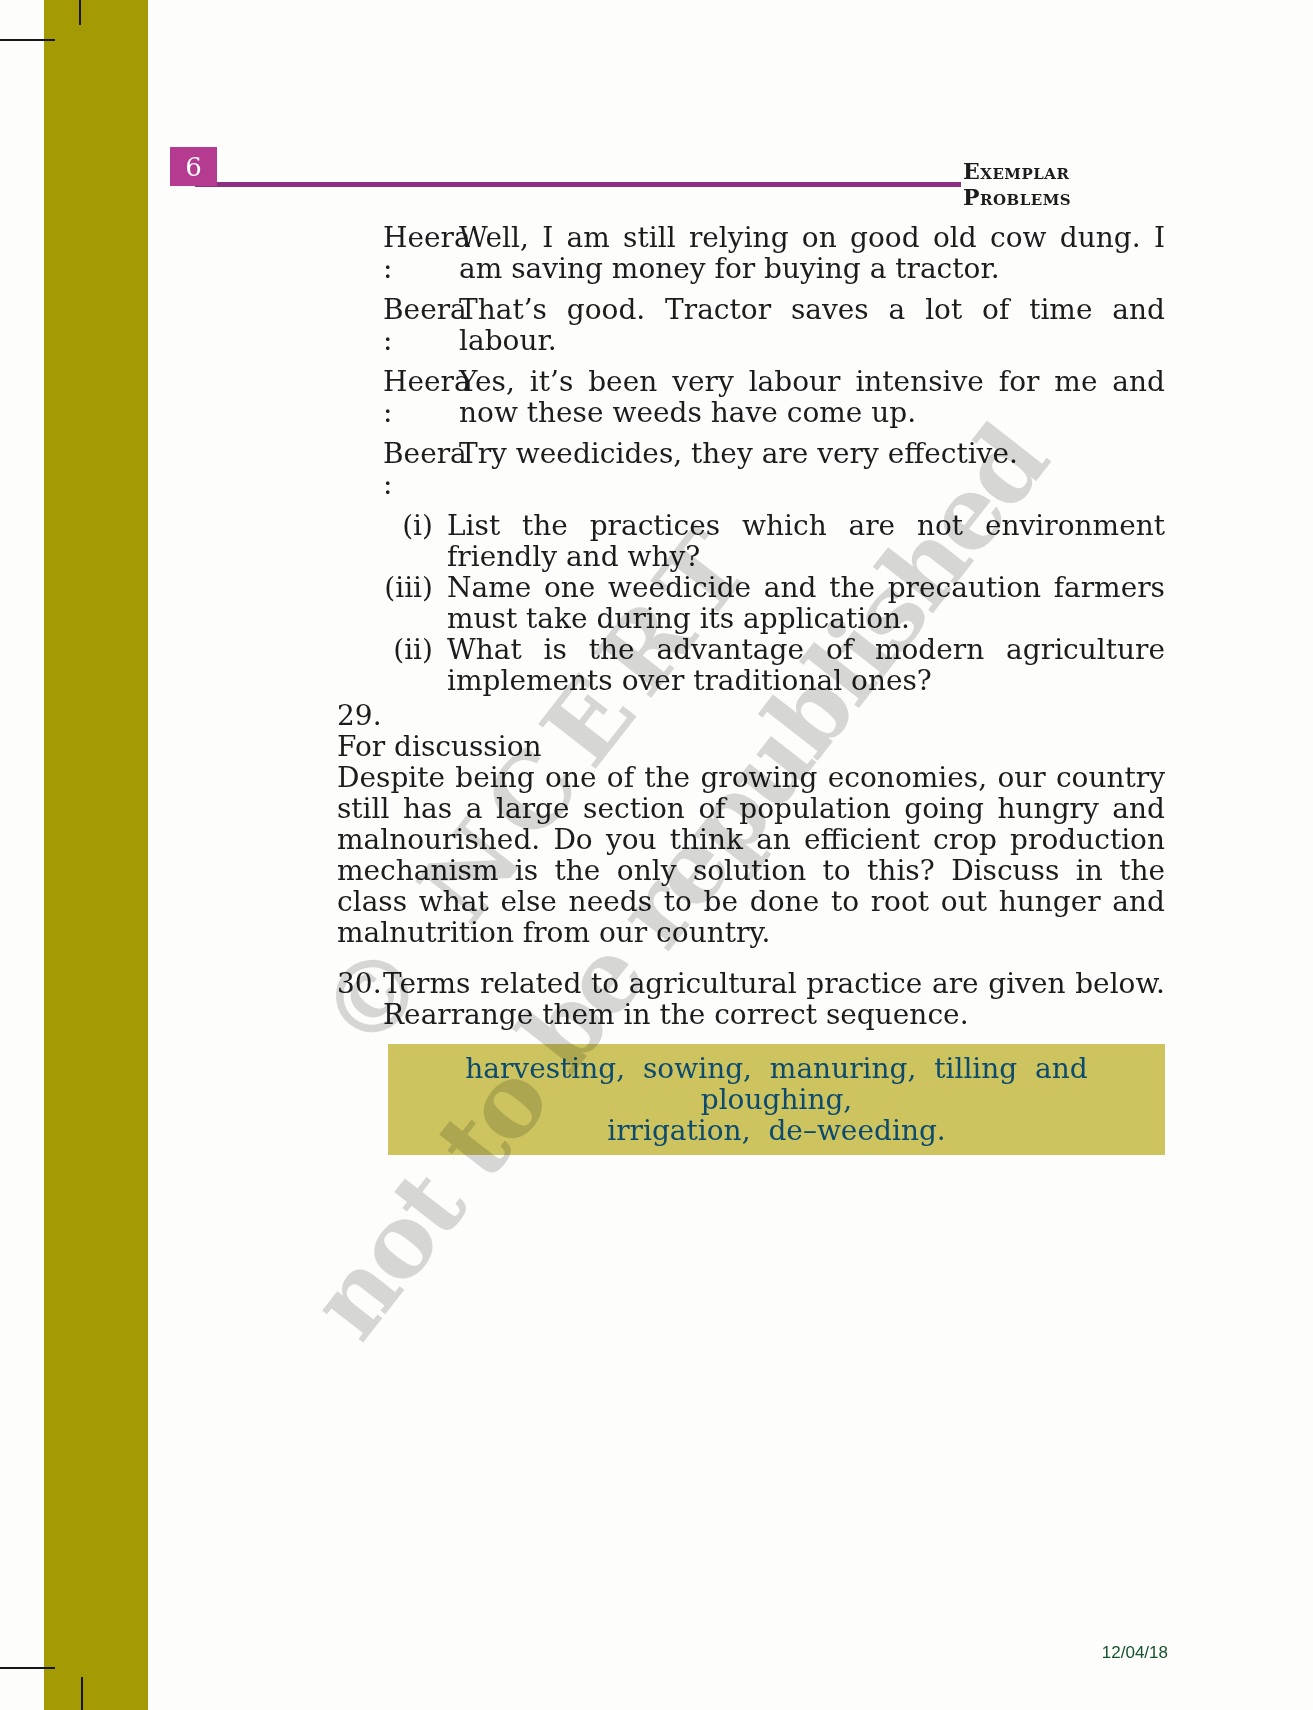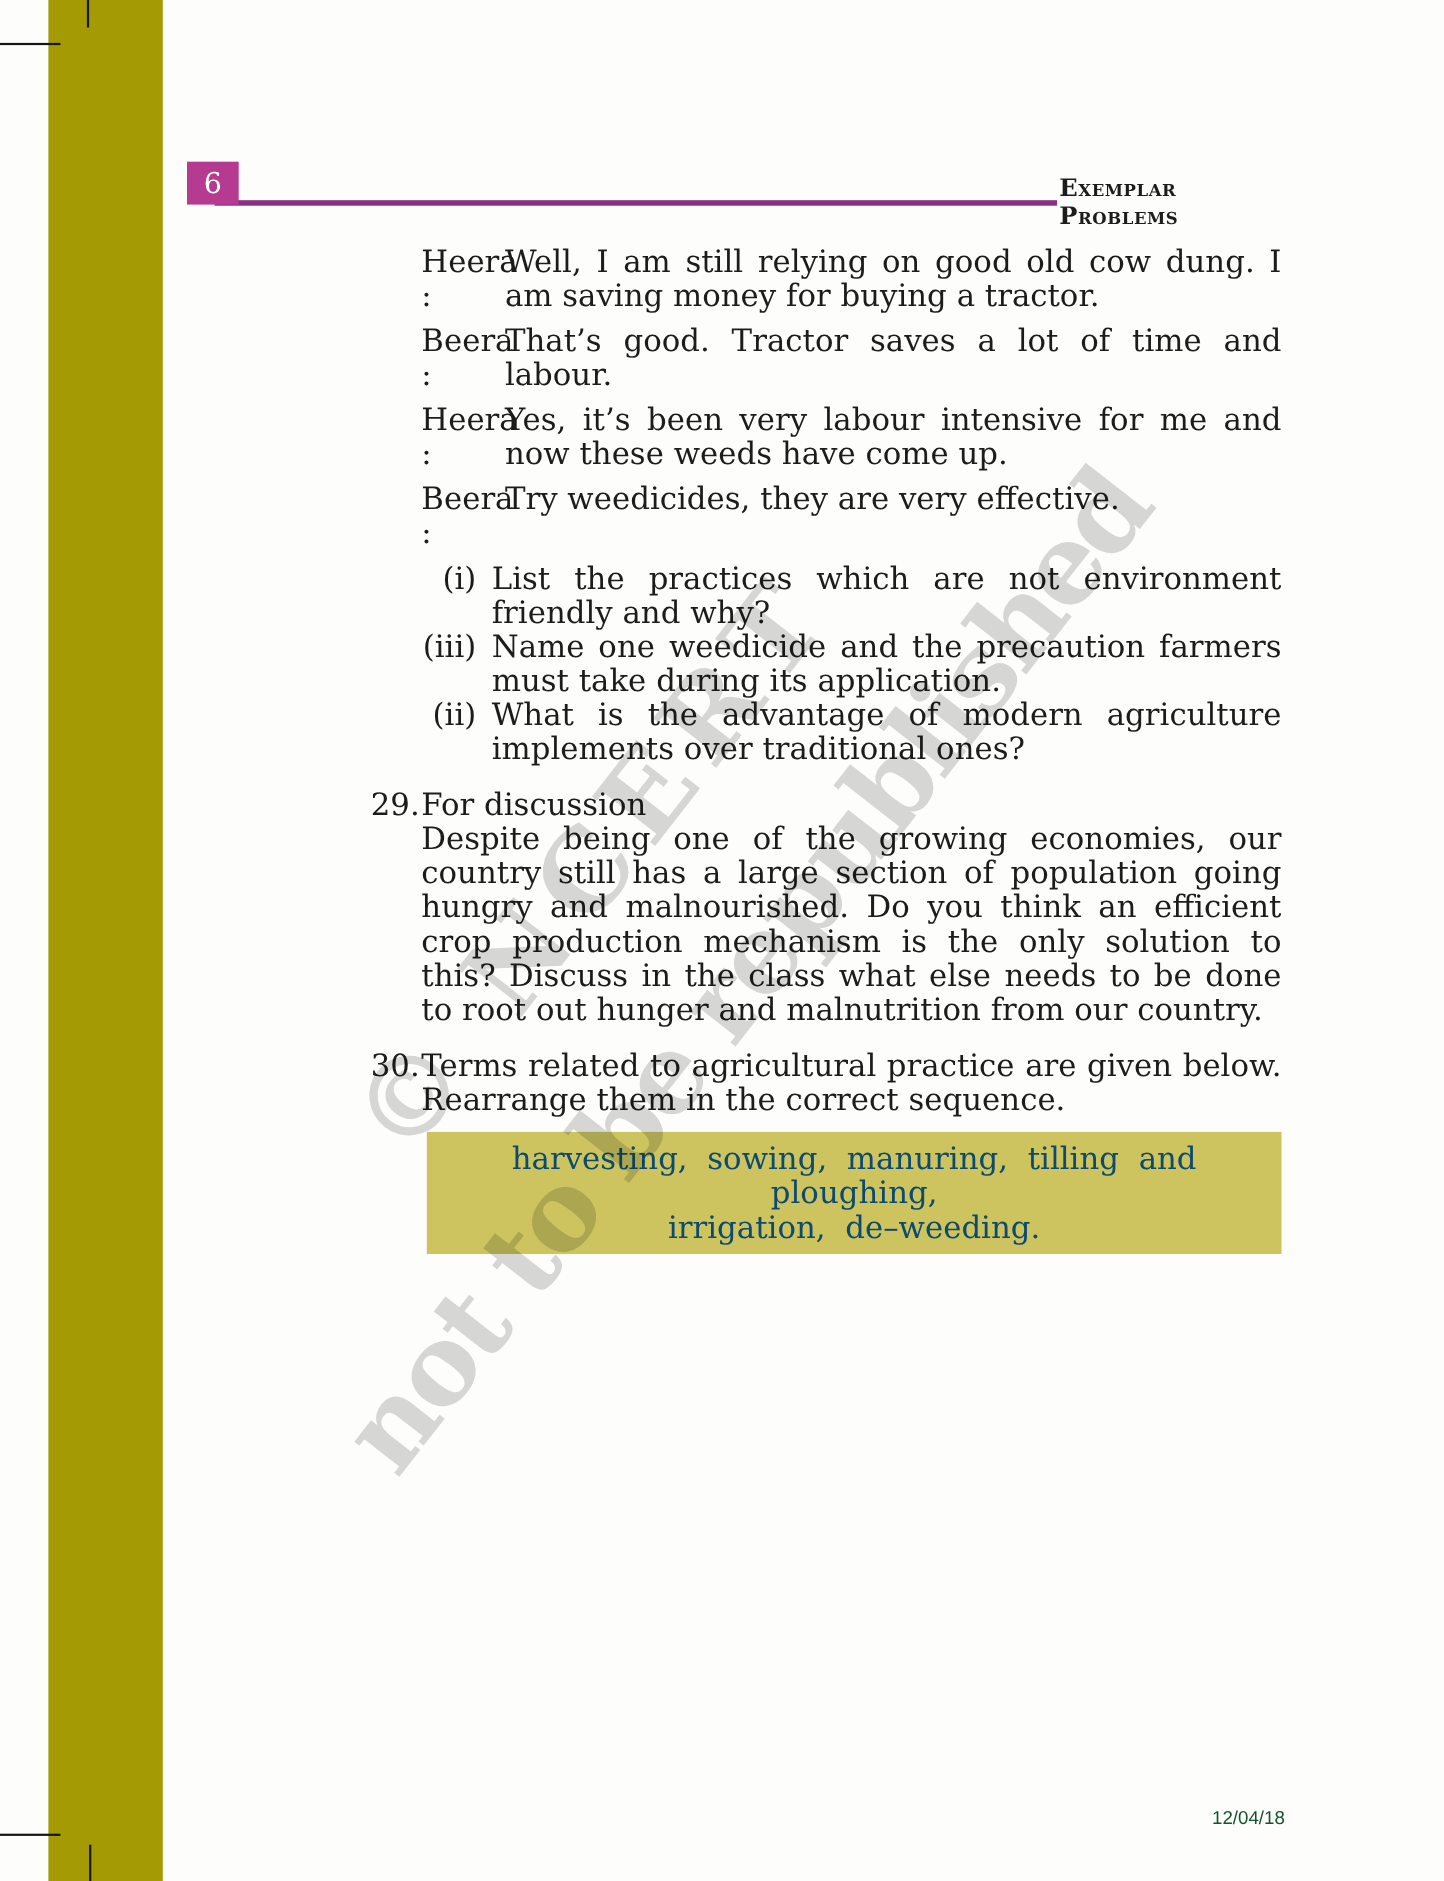--- a/index.html
+++ b/index.html
@@ -38,21 +38,21 @@
   .content{position:absolute;left:337px;top:222px;width:828px;font-size:28px;line-height:31px;z-index:2;}
   .dialogue{margin-left:46px;}
   .dlg-row{display:flex;margin-bottom:10px;}
   .dlg-speaker{width:76px;flex-shrink:0;}
   .dlg-text{flex:1;text-align:justify;}
   .now-answer{margin-left:46px;margin-bottom:8px;}
   .sq-row{display:flex;}
   .sq-num{width:110px;flex-shrink:0;text-align:right;padding-right:14px;box-sizing:border-box;}
   .sq-text{flex:1;text-align:justify;}
   .q-item{display:flex;}
-  .q29{margin-top:20px;}
+  .q29{margin-top:4px;flex-direction:column;}
   .q30{margin-top:20px;}
   .q-num{width:46px;flex-shrink:0;}
   .q-body{flex:1;}
   .q-heading{margin:0;}
   .q-para{text-align:justify;}
   .terms-box{
     margin-top:14px;margin-left:5px;background:var(--highlight-box);
     padding:9px 20px;text-align:center;word-spacing:0.32em;color:#0c4a6e;
   }
   

